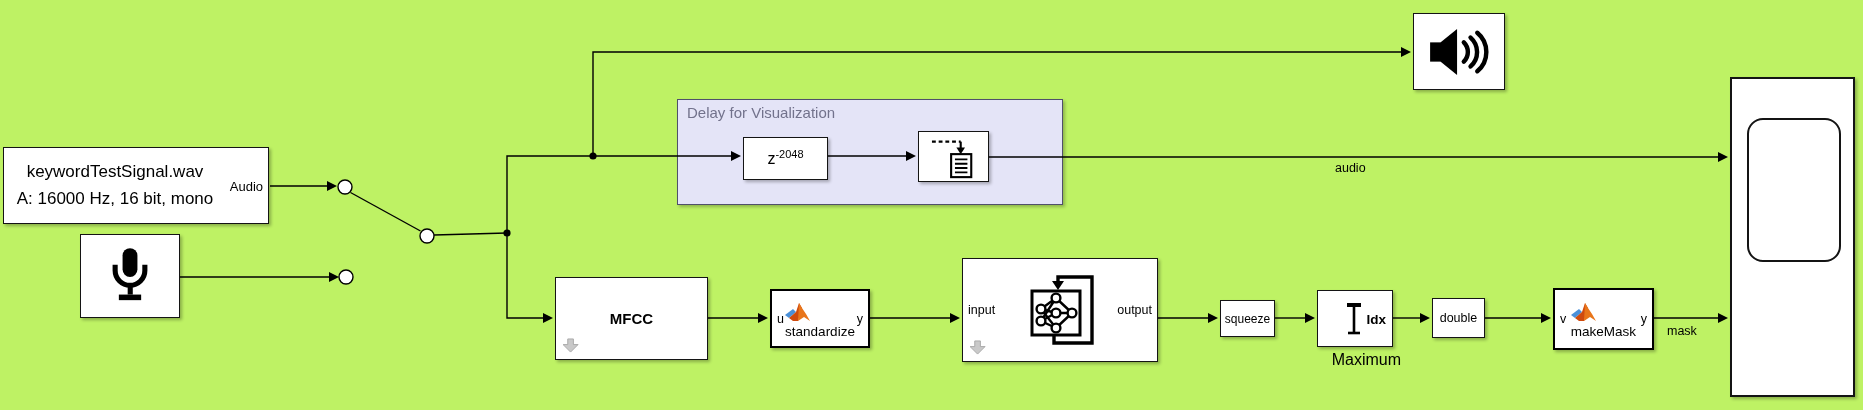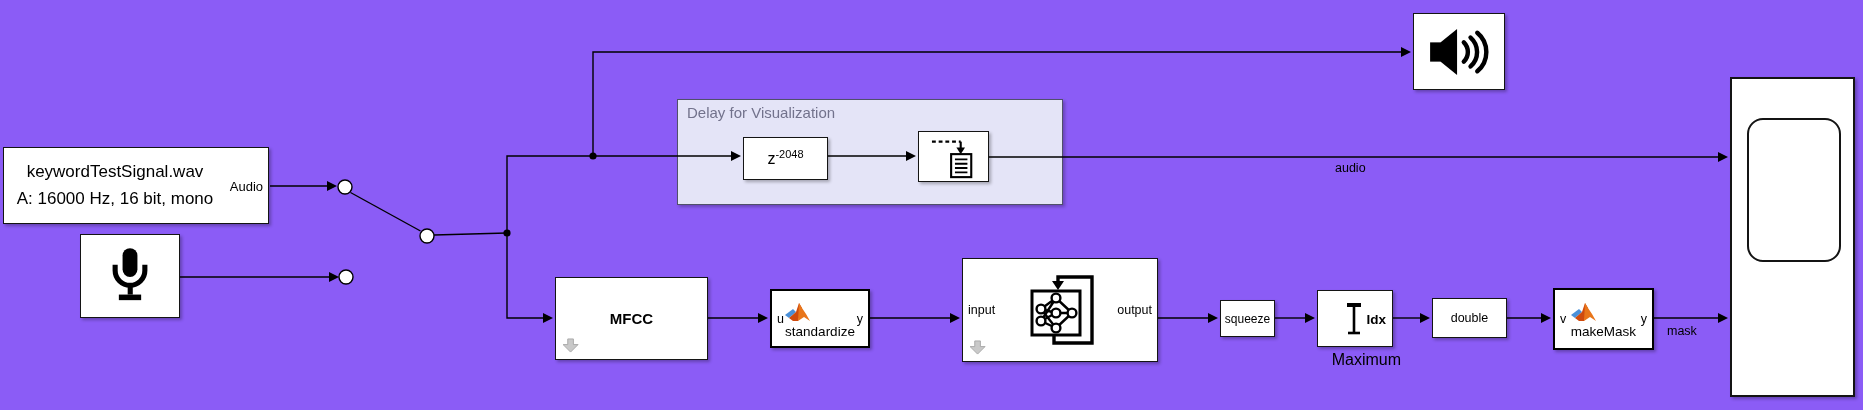--- a/index.html
+++ b/index.html
@@ -1,17 +1,17 @@
 <!DOCTYPE html>
 <html><head>
 <meta charset="utf-8">
 <style>
   html,body{margin:0;padding:0;background:#ffffff;}
   #canvas{
-    position:relative;width:1863px;height:410px;background:#8b5cf6;
+    position:relative;width:1863px;height:410px;background:#bef264;
     font-family:"Liberation Sans",sans-serif;color:#000;overflow:hidden;
   }
   #wires{position:absolute;left:0;top:0;z-index:2;}
   .block{
     position:absolute;background:#fff;border:1.4px solid #141414;
     box-sizing:border-box;box-shadow:2px 2px 3px rgba(0,0,0,.28);z-index:3;
     display:flex;align-items:center;justify-content:center;
   }
   .thickb{border-width:2.4px;border-color:#000;}
   .area{
@@ -228,21 +228,21 @@
   <div class="block" style="left:1317px;top:290px;width:76px;height:57px;">
     <svg width="28" height="34" viewBox="0 0 28 34" style="position:absolute;left:22px;top:11px;">
       <path d="M7,3 H21" stroke="#000" stroke-width="4" fill="none"></path>
       <path d="M14,3 V31" stroke="#000" stroke-width="2.6" fill="none"></path>
       <path d="M8,31 H20" stroke="#000" stroke-width="2.6" fill="none"></path>
     </svg>
     <span class="idx">Idx</span>
   </div>
   <div class="caption" style="left:1309px;top:351px;width:92px;">Maximum</div>
 
-  <div class="block" style="left:1432px;top:298px;width:75px;height:40px;">
+  <div class="block" style="left:1432px;top:298px;width:53px;height:40px;">
     <span class="small-label" style="font-size:12.5px;">double</span>
   </div>
 
   <div class="block thickb" style="left:1553px;top:288px;width:101px;height:62px;">
     <span class="portL">v</span>
     <span class="portR">y</span>
     <div class="fn-inner">
       <svg width="26" height="21" viewBox="0 0 26 21">
         <polygon fill="#4a90d9" points="0,14 8,8 11,11 4,17"></polygon>
         <polygon fill="#cf4a0e" points="4,17 11,11 14,2 17,7 13,20 8,20"></polygon>

